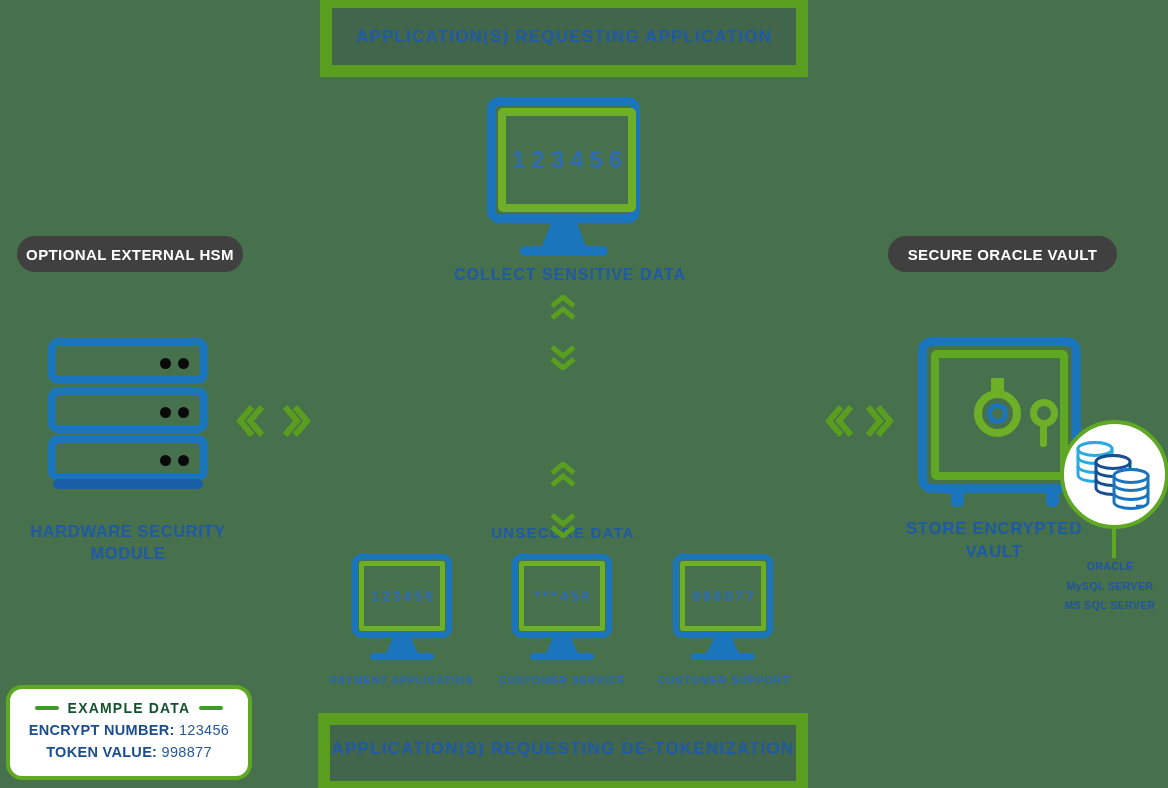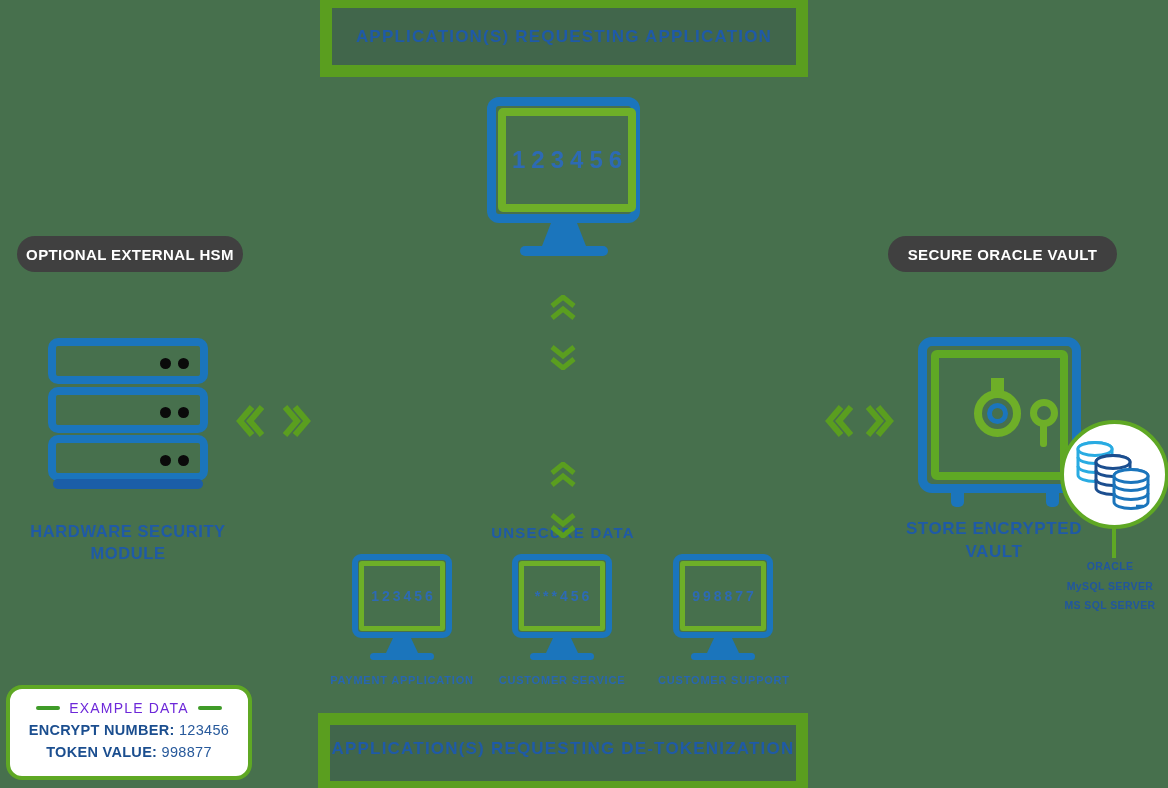--- a/index.html
+++ b/index.html
@@ -99,21 +99,21 @@
   .db-labels{position:absolute;left:1030px;top:557px;width:160px;text-align:center;
     color:#21569F;font-weight:bold;font-size:10.5px;letter-spacing:0.4px;line-height:19.5px;}
 
   
   .example-box{
     position:absolute;left:6px;top:685px;width:246px;height:95px;background:#FFFFFF;
     border:4px solid #5FA824;border-radius:16px;box-sizing:border-box;text-align:center;
   }
   .ex-title-row{display:flex;align-items:center;justify-content:center;gap:9px;margin-top:11px;}
   .ex-dash{width:24px;height:4px;background:#3F9B28;border-radius:2px;}
-  .ex-title{color:#6d28d9;font-weight:normal;font-size:14px;letter-spacing:1.2px;}
+  .ex-title{color:#14532d;font-weight:bold;font-size:14px;letter-spacing:1.2px;}
   .ex-row{margin-top:6px;font-size:14.5px;letter-spacing:0.3px;}
   .ex-label{color:#1B4E8F;font-weight:bold;}
   .ex-value{color:#27599B;}
 
   svg{display:block;}
 </style>
 </head>
 <body>
 
 <div id="canvas">
@@ -126,20 +126,21 @@
     <div class="mon-frame big">
       <div class="mon-screen">
         <span class="screen-text big">123456</span>
       </div>
     </div>
     <svg class="stand" width="100" height="34" viewBox="0 0 100 34">
       <polygon points="37,0 63,0 72,23 28,23" fill="#1B75BC"></polygon>
       <rect x="6" y="23" width="88" height="10" rx="5" fill="#1B75BC"></rect>
     </svg>
   </div>
+  <div class="collect-label">COLLECT SENSITIVE DATA</div>
 
   <svg class="abs" style="left:550px;top:295px;" width="26" height="25" viewBox="0 0 26 25">
     <path d="M2,11 L13,2 L24,11 M2,23 L13,14 L24,23" fill="none" stroke="#5A9E1F" stroke-width="5"></path>
   </svg>
   <svg class="abs" style="left:550px;top:345px;" width="26" height="25" viewBox="0 0 26 25">
     <path d="M2,2 L13,11 L24,2 M2,14 L13,23 L24,14" fill="none" stroke="#5A9E1F" stroke-width="5"></path>
   </svg>
 
 
   <svg class="abs" style="left:233px;top:404px;" width="31" height="34" viewBox="0 0 31 34">

